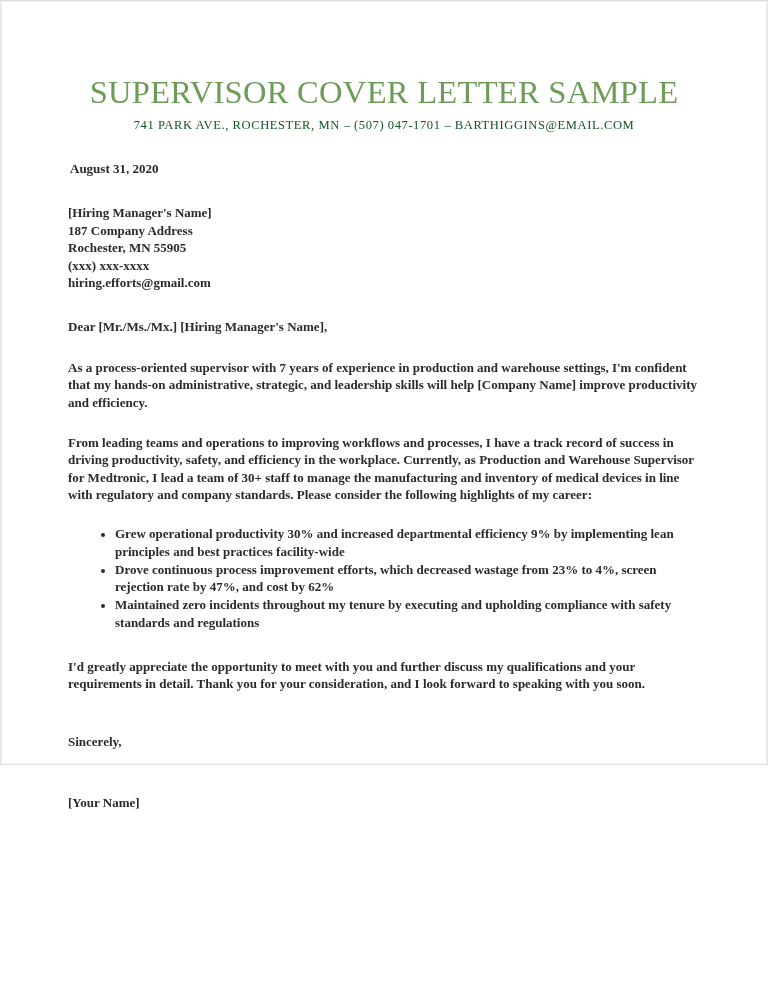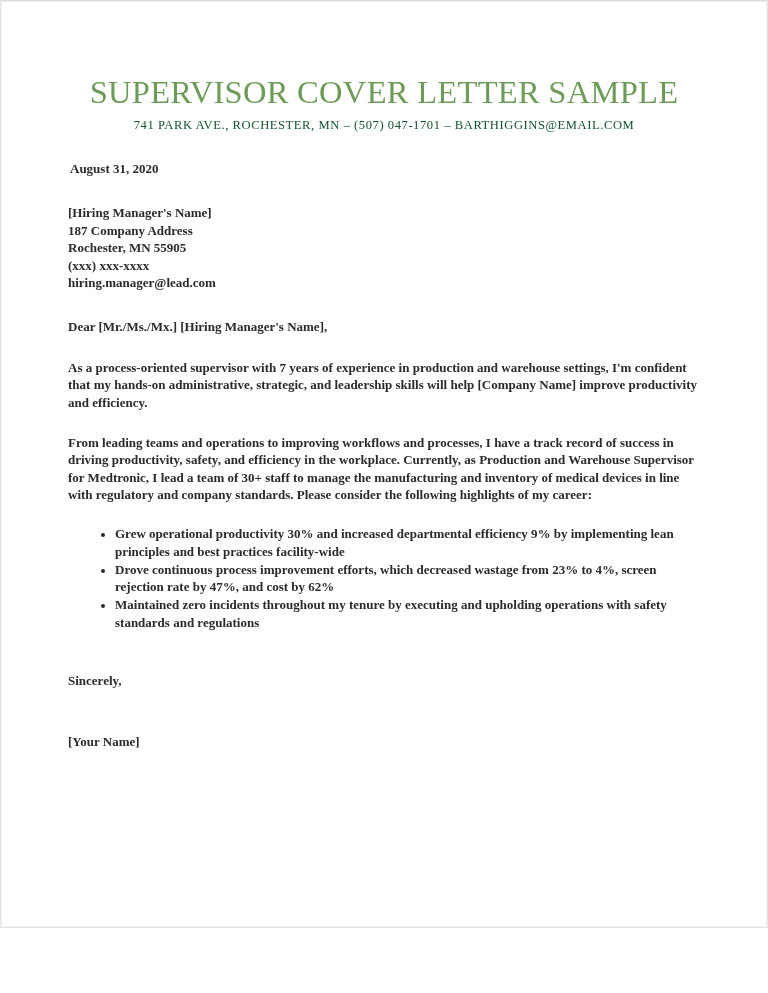--- a/index.html
+++ b/index.html
@@ -13,21 +13,21 @@
     height: 993px;
     font-family: "Liberation Serif", "DejaVu Serif", serif;
     color: #2b2b2b;
     overflow: hidden;
   }
 
   
   .page {
     position: relative;
     width: 768px;
-    height: 928px;
+    height: 765px;
     background: #ffffff;
     border: 1px solid #e4e4e4;
     border-top-color: #dcdcdc;
   }
   .page-inner {
     position: absolute;
     left: 0; top: 0; right: 0; bottom: 0;
     border: 1px solid #f2f2f2;
   }
 
@@ -137,35 +137,36 @@
 
     <div class="letter">
 
       <div class="date">August 31, 2020</div>
 
       <div class="recipient">
         <div>[Hiring Manager's Name]</div>
         <div>187 Company Address</div>
         <div>Rochester, MN 55905</div>
         <div>(xxx) xxx-xxxx</div>
-        <div>hiring.manager@lead.com</div>
+        <div>hiring.efforts@gmail.com</div>
       </div>
 
       <div class="salutation">Dear [Mr./Ms./Mx.] [Hiring Manager's Name],</div>
 
       <p class="para">As a process-oriented supervisor with 7 years of experience in production and warehouse settings, I'm confident that my hands-on administrative, strategic, and leadership skills will help [Company Name] improve productivity and efficiency.</p>
 
       <p class="para tight">From leading teams and operations to improving workflows and processes, I have a track record of success in driving productivity, safety, and efficiency in the workplace. Currently, as Production and Warehouse Supervisor for Medtronic, I lead a team of 30+ staff to manage the manufacturing and inventory of medical devices in line with regulatory and company standards. Please consider the following highlights of my career:</p>
 
       <ul class="highlights">
         <li>Grew operational productivity 30% and increased departmental efficiency 9% by implementing lean principles and best practices facility-wide</li>
         <li>Drove continuous process improvement efforts, which decreased wastage from 23% to 4%, screen rejection rate by 47%, and cost by 62%</li>
-        <li>Maintained zero incidents throughout my tenure by executing and upholding operations with safety standards and regulations</li>
+        <li>Maintained zero incidents throughout my tenure by executing and upholding compliance with safety standards and regulations</li>
       </ul>
 
+      <p class="para closing-para">I'd greatly appreciate the opportunity to meet with you and further discuss my qualifications and your requirements in detail. Thank you for your consideration, and I look forward to speaking with you soon.</p>
 
       <div class="signoff">Sincerely,</div>
 
       <div class="signature-name">[Your Name]</div>
 
     </div>
   </div>
 </div>
 
 </body></html>

